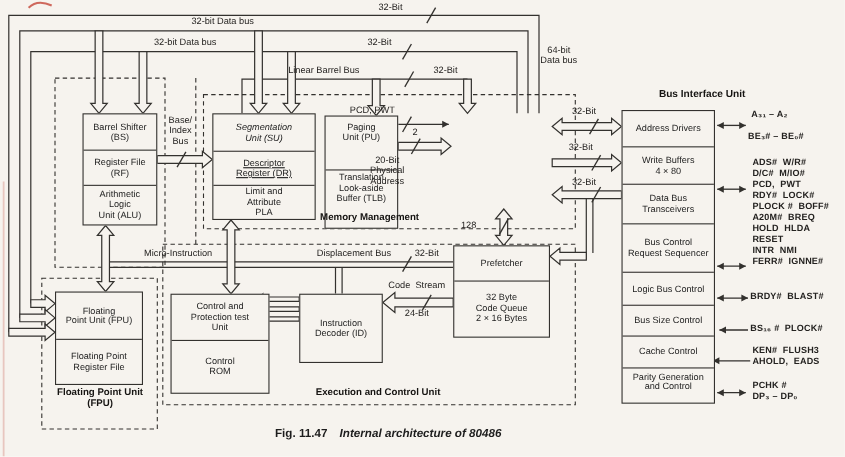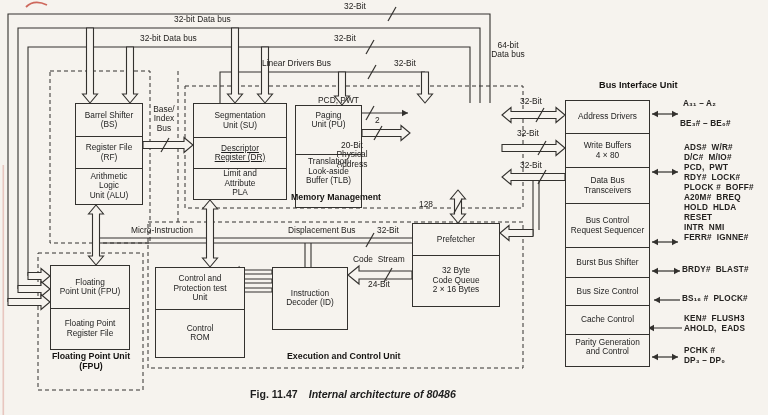--- a/index.html
+++ b/index.html
@@ -103,21 +103,21 @@
     <div class="sec" style="height:32px;">Barrel Shifter
 (BS)</div>
     <div class="sec" style="height:32px;">Register File
 (RF)</div>
     <div class="sec" style="height:35px;">Arithmetic
 Logic
 Unit (ALU)</div>
   </div>
 
   <div class="box" style="left:193px;top:103px;width:94px;height:97px;">
-    <div class="sec" style="height:33px;">Segmentation
+    <div class="sec" style="height:33px;font-style:italic;">Segmentation
 Unit (SU)</div>
     <div class="sec" style="height:31px;text-decoration:underline;">Descriptor
 Register (DR)</div>
     <div class="sec" style="height:30px;">Limit and
 Attribute
 PLA</div>
   </div>
 
   <div class="box" style="left:295px;top:105px;width:67px;height:103px;">
     <div class="sec" style="height:48px;align-items:flex-start;padding-top:5px;">Paging
@@ -156,32 +156,32 @@
   </div>
 
   <div class="box" style="left:565px;top:100px;width:85px;height:267px;">
     <div class="sec" style="height:32px;">Address Drivers</div>
     <div class="sec" style="height:34px;">Write Buffers
 4 × 80</div>
     <div class="sec" style="height:36px;">Data Bus
 Transceivers</div>
     <div class="sec" style="height:44px;">Bus Control
 Request Sequencer</div>
-    <div class="sec" style="height:30px;">Burst Bus Shifter</div>
+    <div class="sec" style="height:30px;">Logic Bus Control</div>
     <div class="sec" style="height:28px;">Bus Size Control</div>
     <div class="sec" style="height:29px;">Cache Control</div>
     <div class="sec" style="height:25px;">Parity Generation
 and Control</div>
   </div>
 
   <div class="lbl" style="left:344px;top:2px;">32-Bit</div>
   <div class="lbl" style="left:174px;top:15px;">32-bit Data bus</div>
   <div class="lbl" style="left:140px;top:34px;">32-bit Data bus</div>
   <div class="lbl" style="left:334px;top:34px;">32-Bit</div>
-  <div class="lbl" style="left:262px;top:59px;">Linear Drivers Bus</div>
+  <div class="lbl" style="left:262px;top:59px;">Linear Barrel Bus</div>
   <div class="lbl" style="left:394px;top:59px;">32-Bit</div>
   <div class="lbl c" style="left:476px;top:41px;width:64px;">64-bit
 Data bus</div>
   <div class="lbl" style="left:318px;top:96px;">PCD, PWT</div>
   <div class="lbl" style="left:375px;top:116px;">2</div>
   <div class="lbl c" style="left:324px;top:141px;width:56px;">20-Bit
 Physical
 Address</div>
   <div class="lbl" style="left:419px;top:200px;">128</div>
   <div class="lbl" style="left:131px;top:226px;">Micro-Instruction</div>

